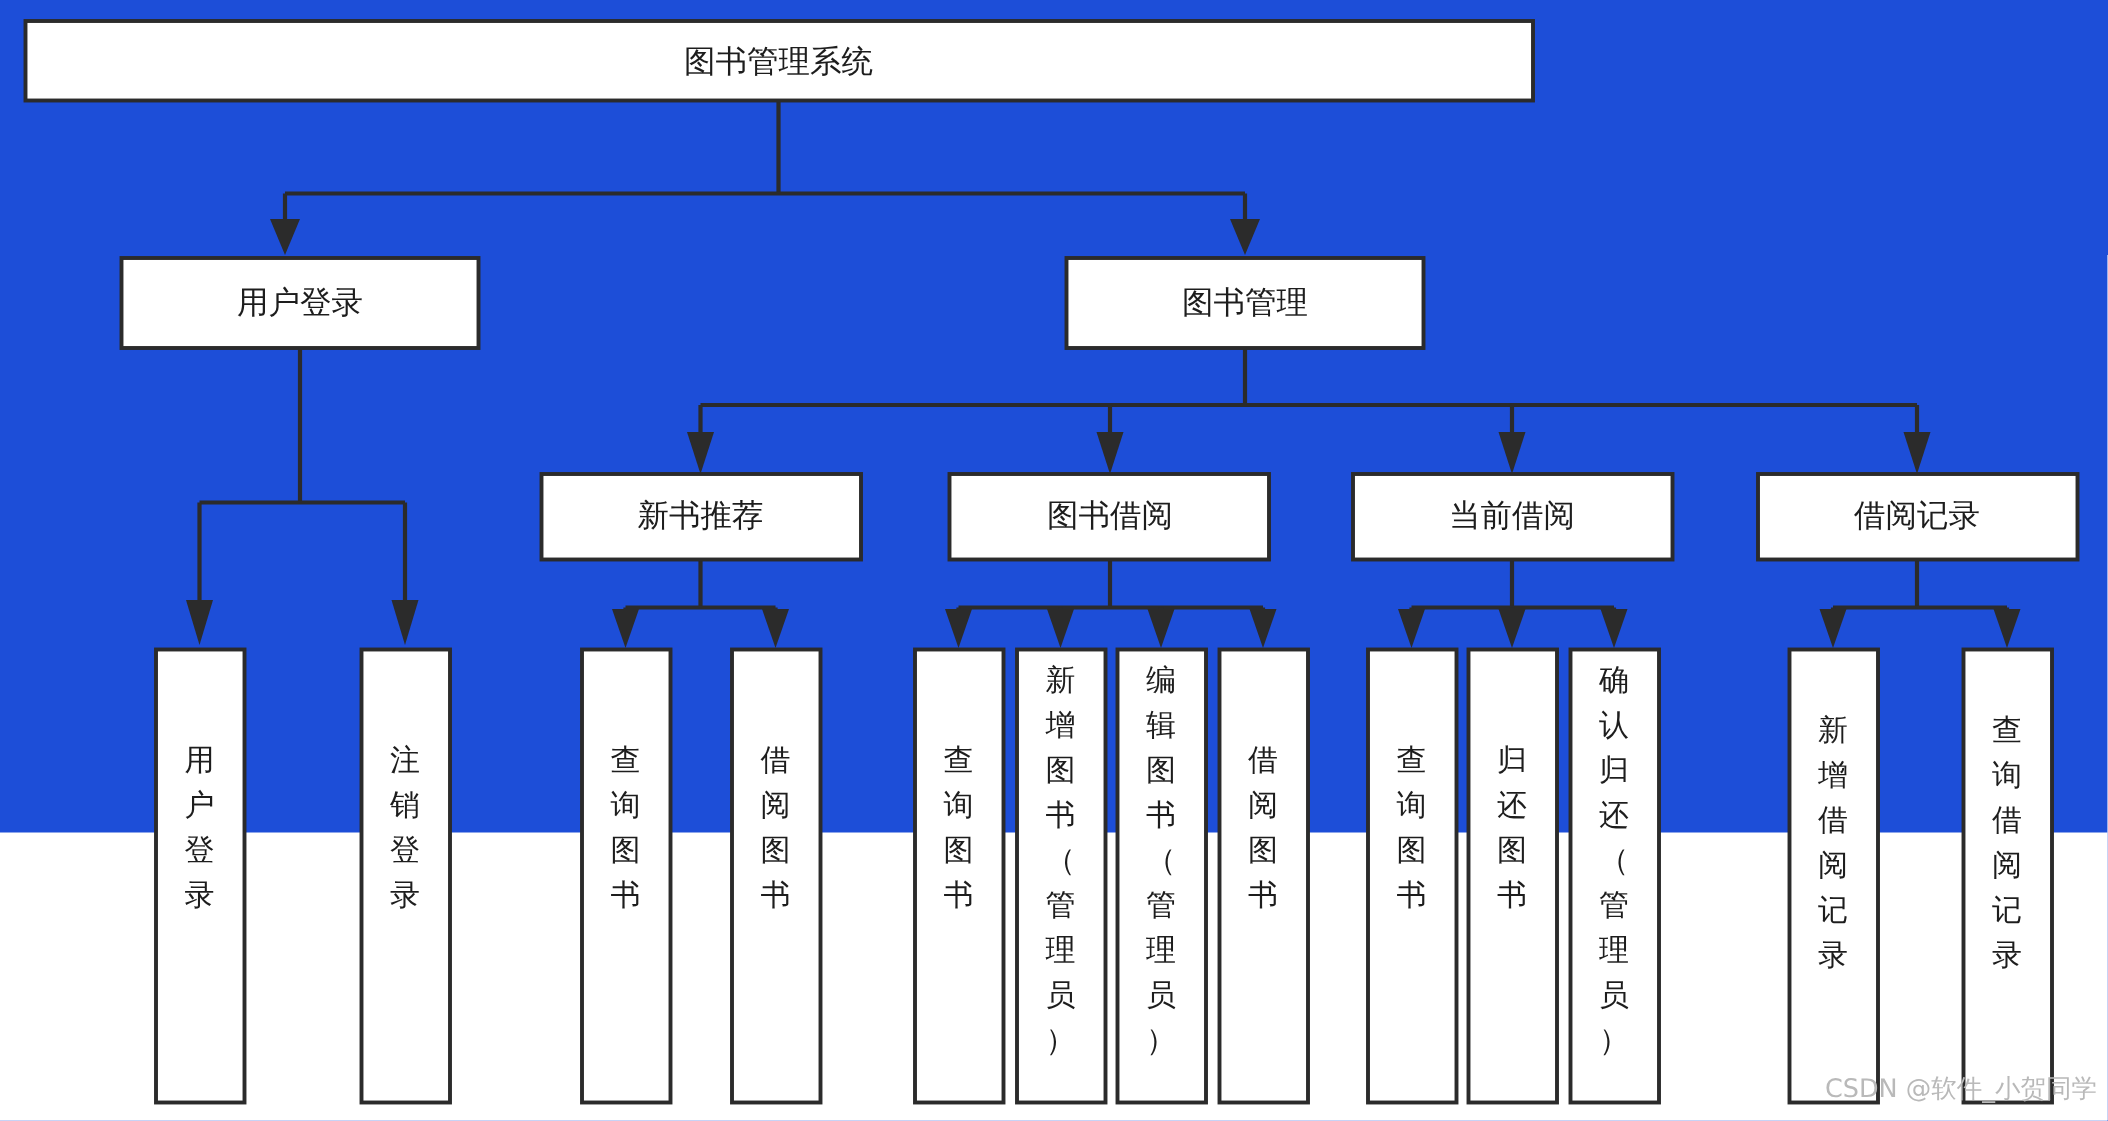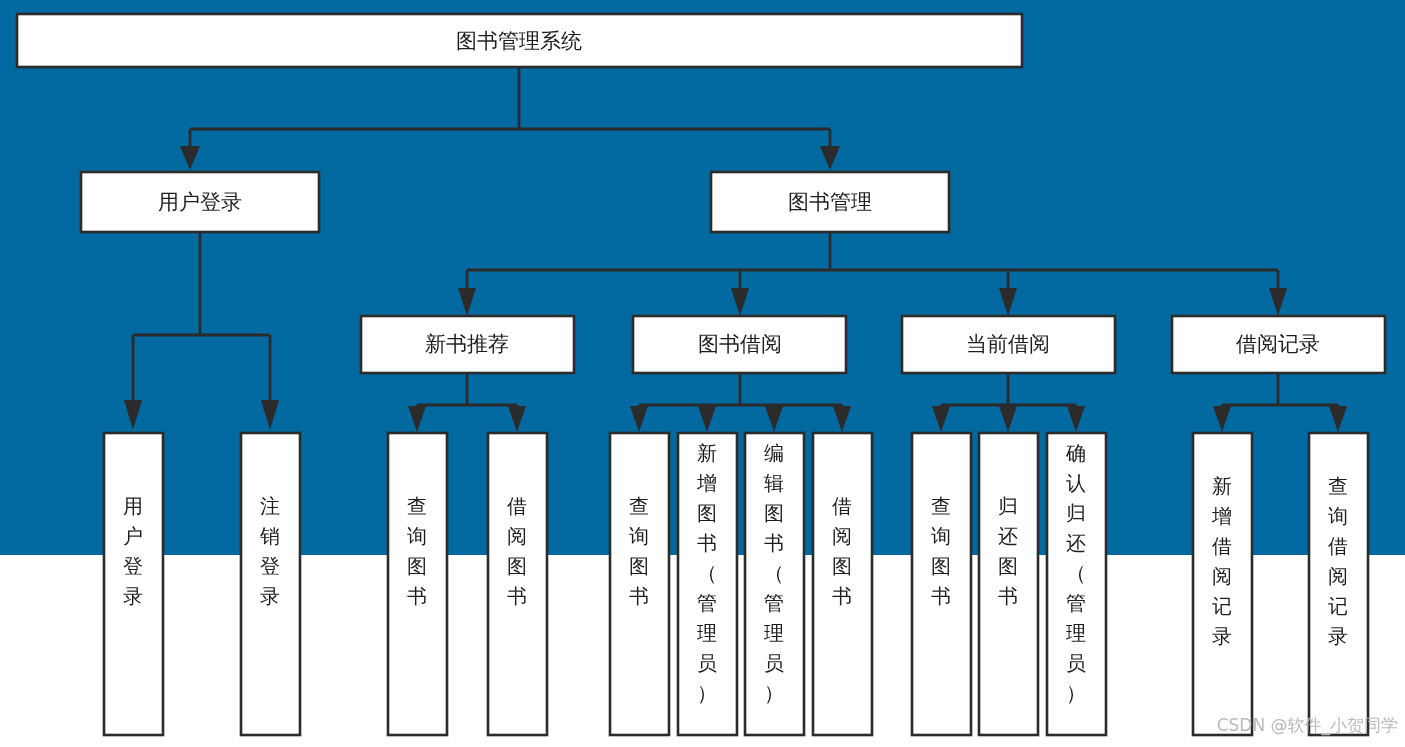--- a/index.html
+++ b/index.html
@@ -10,21 +10,21 @@
   body {
     width: 1405px;
     height: 747px;
     font-family: "DejaVu Sans", "Liberation Sans", sans-serif;
     overflow: hidden;
   }
   #diagram-root {
     position: relative;
     width: 1405px;
     height: 555px;
-    background: #0369a1;
+    background: #1d4ed8;
   }
   svg.diagram-canvas {
     position: absolute;
     top: 0;
     left: 0;
     width: 1405px;
     height: 747px;
     display: block;
   }
   .node-box {

